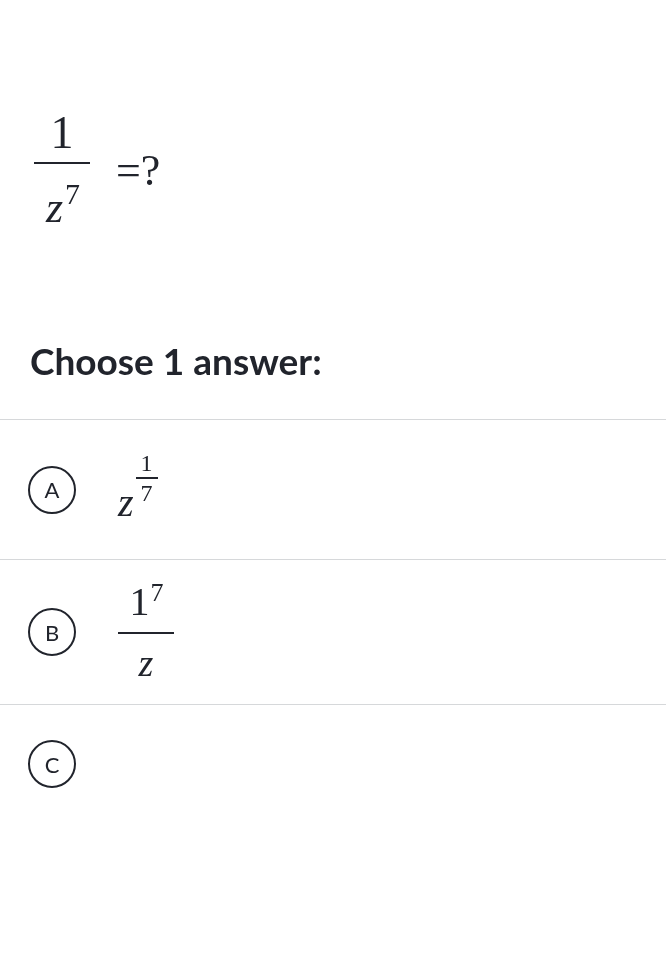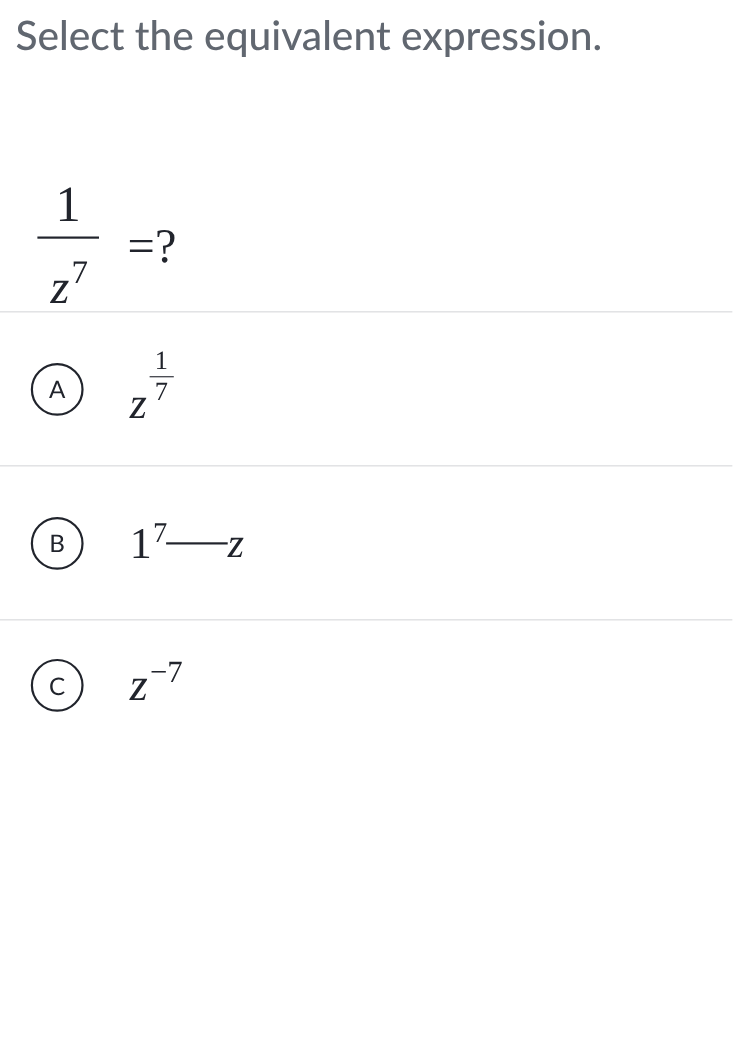--- a/index.html
+++ b/index.html
@@ -126,21 +126,21 @@
     font-style: italic;
   }
   .optA .sup {
     position: relative;
     top: -18px;
     left: 2px;
   }
   
   .optB-frac {
     display: inline-flex;
-    flex-direction: row;
+    flex-direction: column;
     align-items: center;
   }
   .optB-frac .n {
     font-size: 40px;
     position: relative;
   }
   .optB-frac .n .e {
     font-size: 26px;
     position: relative;
     top: -14px;
@@ -167,33 +167,33 @@
     position: relative;
     top: -16px;
     left: 2px;
   }
 </style>
 </head>
 <body>
 
 <div class="container">
 
-  <div class="title">Select the equivalent expression.</div>
 
   <div class="expression-block">
     <span class="main-frac">
       <span class="num">1</span>
       <span class="bar"></span>
       <span class="den">
         <span>z</span><span class="exp">7</span>
       </span>
     </span>
     <span class="eqq">=?</span>
   </div>
 
+  <div class="choose">Choose 1 answer:</div>
 
   <div class="answer-list">
 
     <div class="answer">
       <div class="letter-circle">A</div>
       <div class="opt-math">
         <span class="optA">
           <span class="base">z</span>
           <span class="sup">
             <span class="optA-frac">
@@ -214,22 +214,17 @@
             <span>1</span><span class="e">7</span>
           </span>
           <span class="b"></span>
           <span class="d">z</span>
         </span>
       </div>
     </div>
 
     <div class="answer">
       <div class="letter-circle">C</div>
-      <div class="opt-math">
-        <span class="optC">
-          <span>z</span><span class="e">−7</span>
-        </span>
-      </div>
     </div>
 
   </div>
 
 </div>
 
 </body></html>

